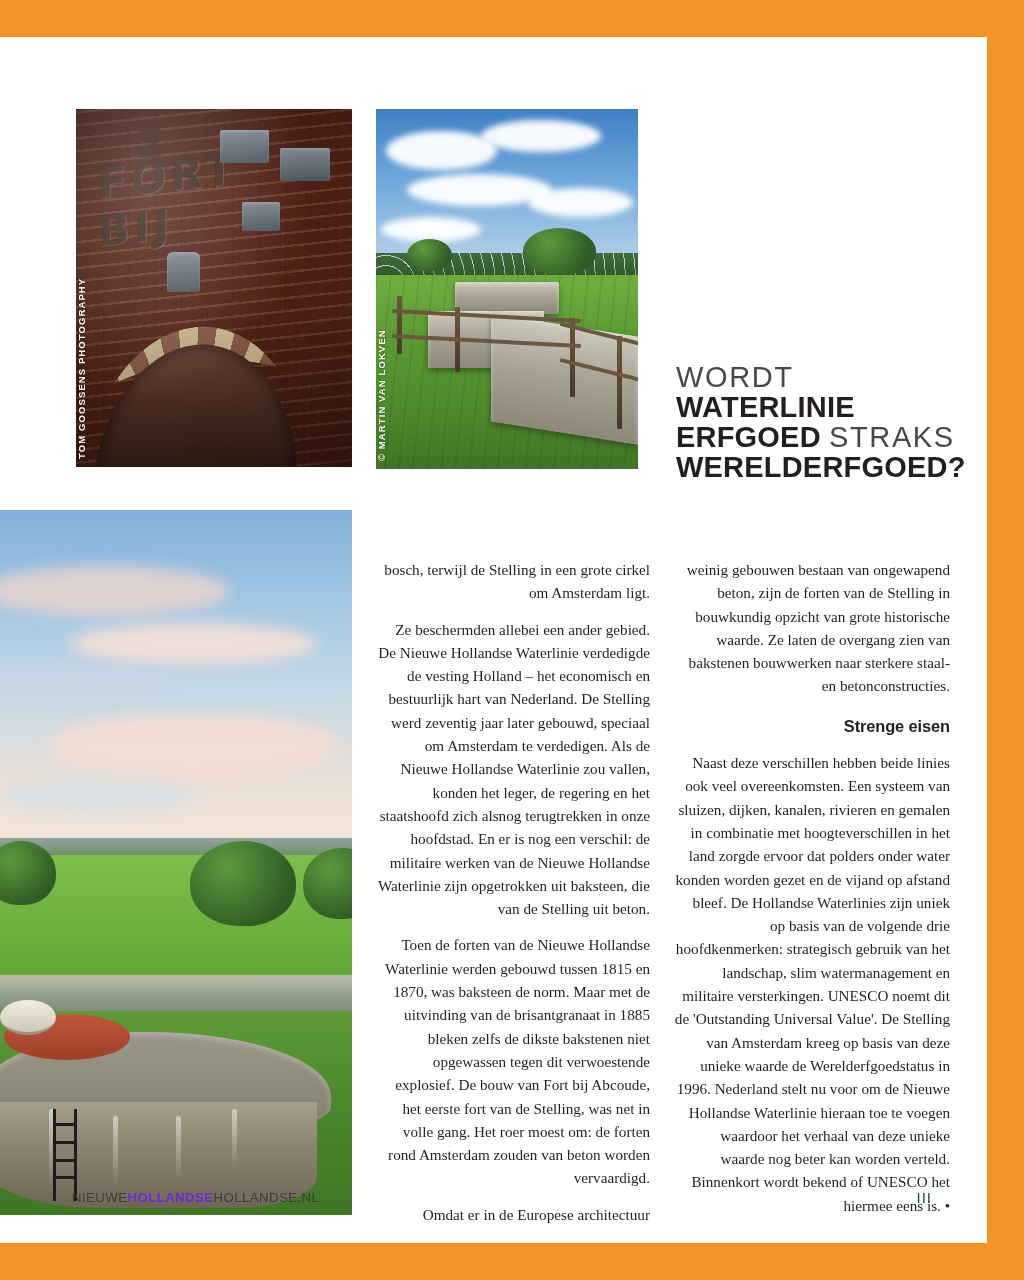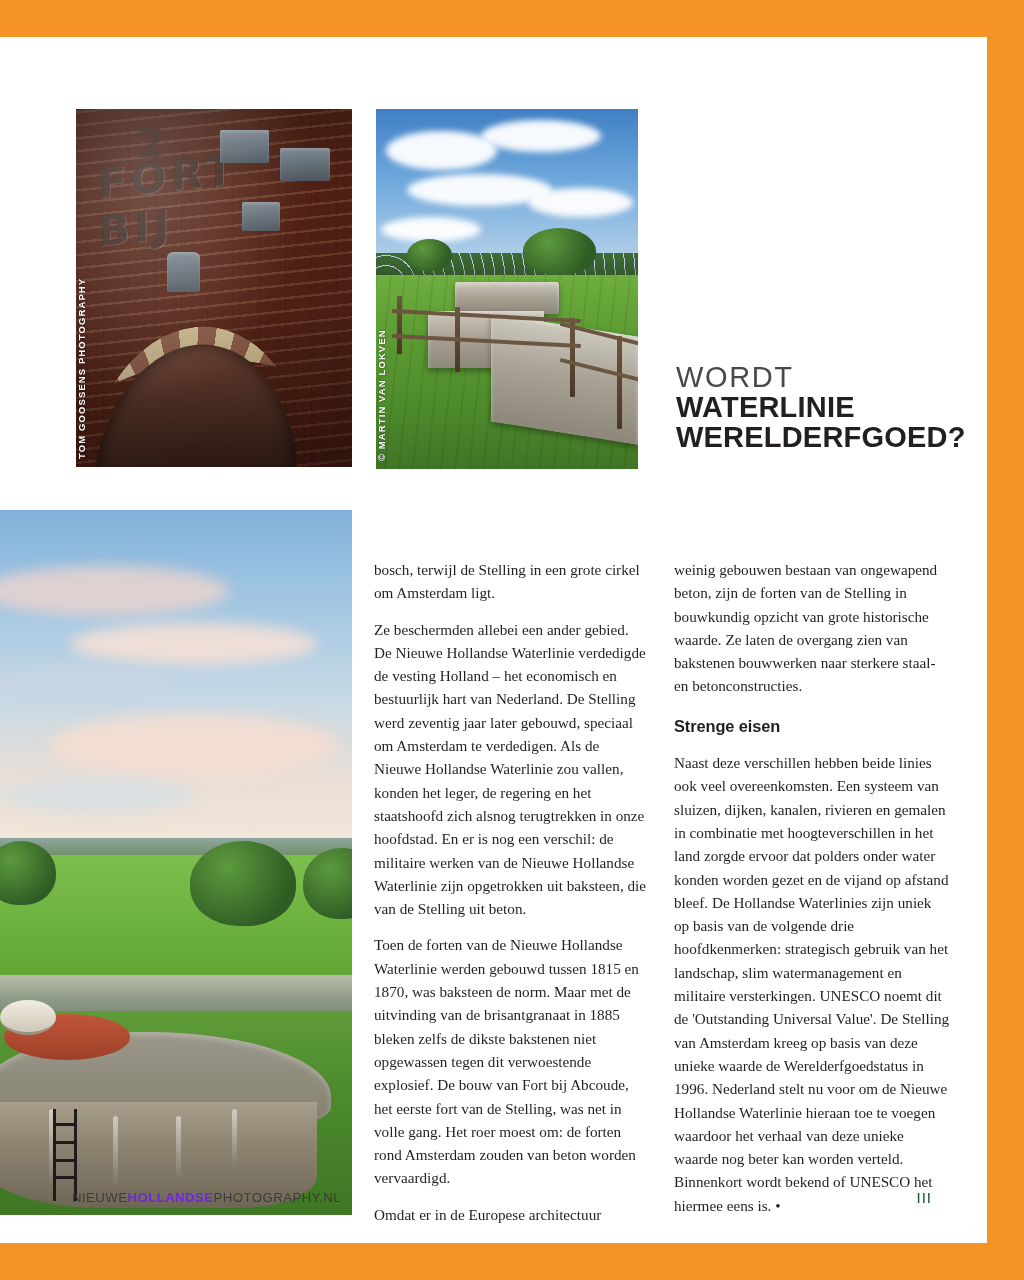--- a/index.html
+++ b/index.html
@@ -294,21 +294,21 @@
 
   
   .col {
     position: absolute;
     top: 521px;
     width: 276px;
     font-family: "Liberation Serif", serif;
     font-size: 15.2px;
     line-height: 23.3px;
     color: #231f20;
-    text-align: left;
+    text-align: right;
   }
   #col-1 { left: 374px; }
   #col-2 { left: 674px; }
   .col p { margin: 0; }
   .col p + p { margin-top: 13px; }
   .subhead {
     font-family: "Liberation Sans", sans-serif;
     font-weight: 800;
     font-size: 16.4px;
     line-height: 23.3px;
@@ -413,33 +413,34 @@
       <div class="ladder" style="left:21%;top:85%;height:13%;"></div>
       <div class="ladder-rung" style="left:15%;top:87%;width:6%;"></div>
       <div class="ladder-rung" style="left:15%;top:89.5%;width:6%;"></div>
       <div class="ladder-rung" style="left:15%;top:92%;width:6%;"></div>
       <div class="ladder-rung" style="left:15%;top:94.5%;width:6%;"></div>
     </div>
 
     <div id="headline">
       <span class="hl-line hl-thin">WORDT</span>
       <span class="hl-line hl-bold">WATERLINIE</span>
+      <span class="hl-line hl-mix"><span class="b">ERFGOED</span> <span class="t">STRAKS</span></span>
       <span class="hl-line hl-bold">WERELDERFGOED?</span>
     </div>
 
     <div class="col" id="col-1">
       <p>bosch, terwijl de Stelling in een grote cirkel om Amsterdam ligt.</p>
       <p>Ze beschermden allebei een ander gebied. De Nieuwe Hollandse Waterlinie verdedigde de vesting Holland – het economisch en bestuurlijk hart van Nederland. De Stelling werd zeventig jaar later gebouwd, speciaal om Amsterdam te verdedigen. Als de Nieuwe Hollandse Waterlinie zou vallen, konden het leger, de regering en het staatshoofd zich alsnog terugtrekken in onze hoofdstad. En er is nog een verschil: de militaire werken van de Nieuwe Hollandse Waterlinie zijn opgetrokken uit baksteen, die van de Stelling uit beton.</p>
       <p>Toen de forten van de Nieuwe Hollandse Waterlinie werden gebouwd tussen 1815 en 1870, was baksteen de norm. Maar met de uitvinding van de brisantgranaat in 1885 bleken zelfs de dikste bakstenen niet opgewassen tegen dit verwoestende explosief. De bouw van Fort bij Abcoude, het eerste fort van de Stelling, was net in volle gang. Het roer moest om: de forten rond Amsterdam zouden van beton worden vervaardigd.</p>
       <p>Omdat er in de Europese architectuur</p>
     </div>
 
     <div class="col" id="col-2">
       <p>weinig gebouwen bestaan van ongewapend beton, zijn de forten van de Stelling in bouwkundig opzicht van grote historische waarde. Ze laten de overgang zien van bakstenen bouwwerken naar sterkere staal- en betonconstructies.</p>
       <p class="subhead">Strenge eisen</p>
       <p>Naast deze verschillen hebben beide linies ook veel overeenkomsten. Een systeem van sluizen, dijken, kanalen, rivieren en gemalen in combinatie met hoogteverschillen in het land zorgde ervoor dat polders onder water konden worden gezet en de vijand op afstand bleef. De Hollandse Waterlinies zijn uniek op basis van de volgende drie hoofdkenmerken: strategisch gebruik van het landschap, slim watermanagement en militaire versterkingen. UNESCO noemt dit de 'Outstanding Universal Value'. De Stelling van Amsterdam kreeg op basis van deze unieke waarde de Werelderfgoedstatus in 1996. Nederland stelt nu voor om de Nieuwe Hollandse Waterlinie hieraan toe te voegen waardoor het verhaal van deze unieke waarde nog beter kan worden verteld. Binnenkort wordt bekend of UNESCO het hiermee eens is. •</p>
     </div>
 
-    <div id="footer-url"><span>NIEUWE</span><span class="strong">HOLLANDSE</span><span>PHOTOGRAPHY.NL</span></div>
+    <div id="footer-url"><span>NIEUWE</span><span class="strong">HOLLANDSE</span><span>HOLLANDSE.NL</span></div>
     <div id="page-number">III</div>
 
   </div>
 </div>
 
 </body></html>

